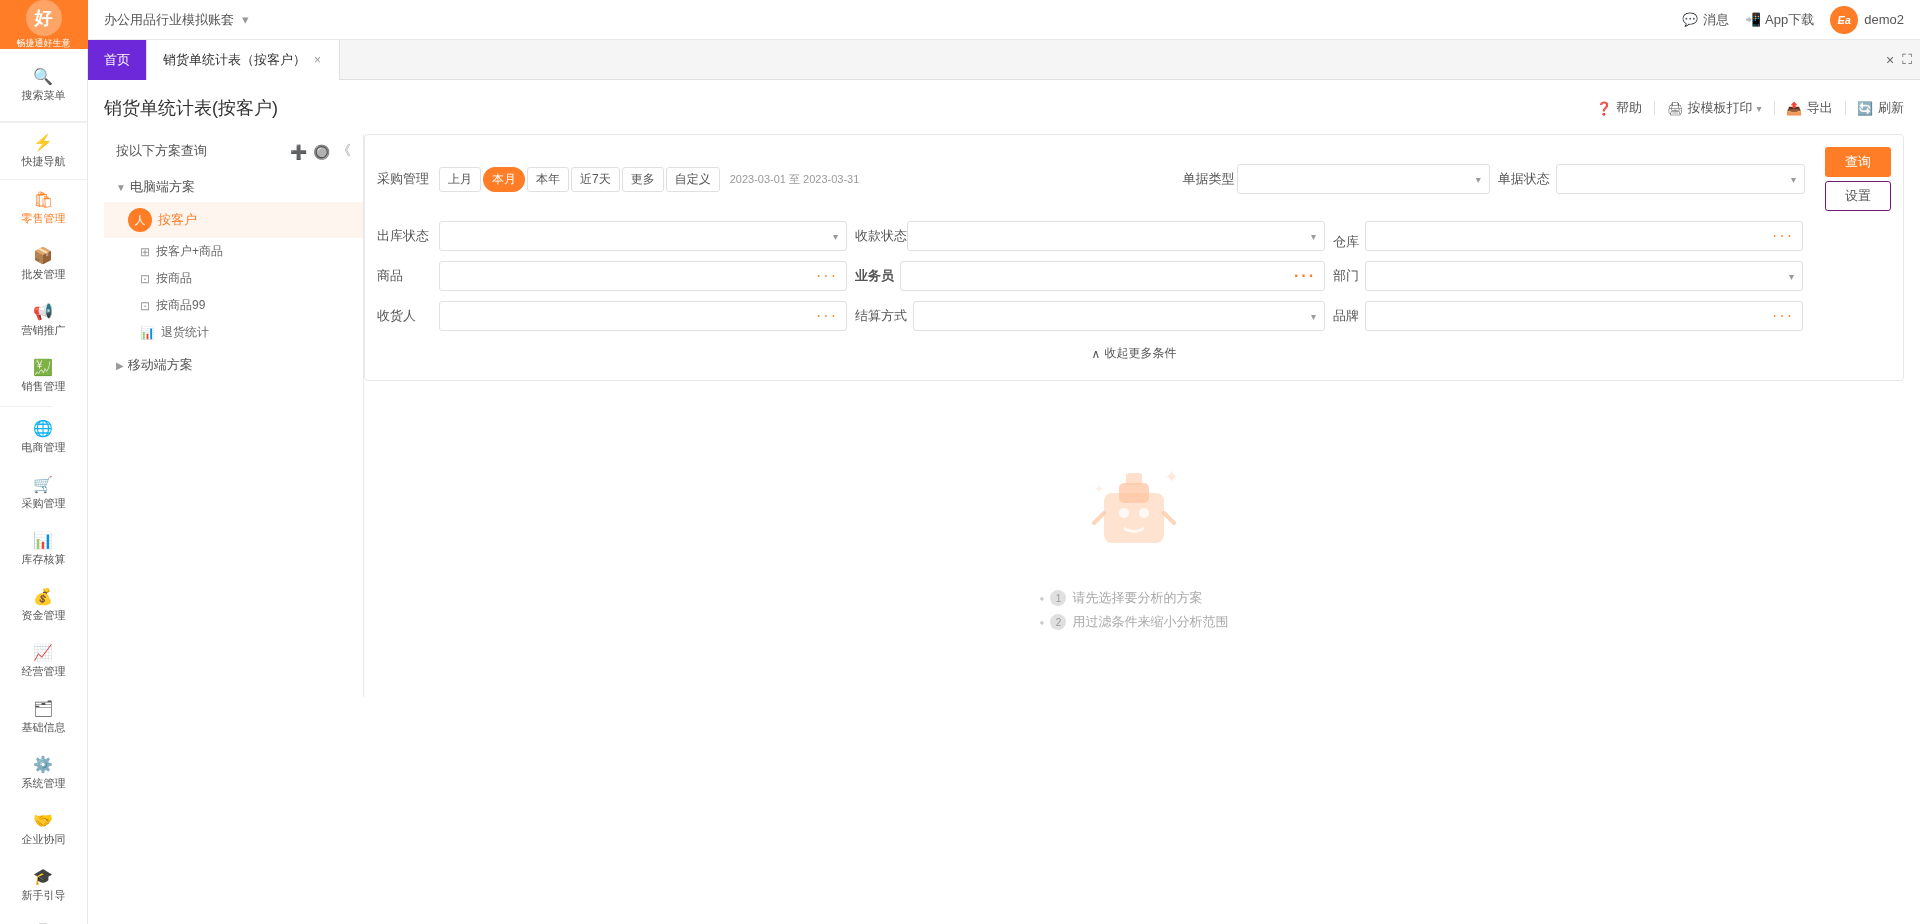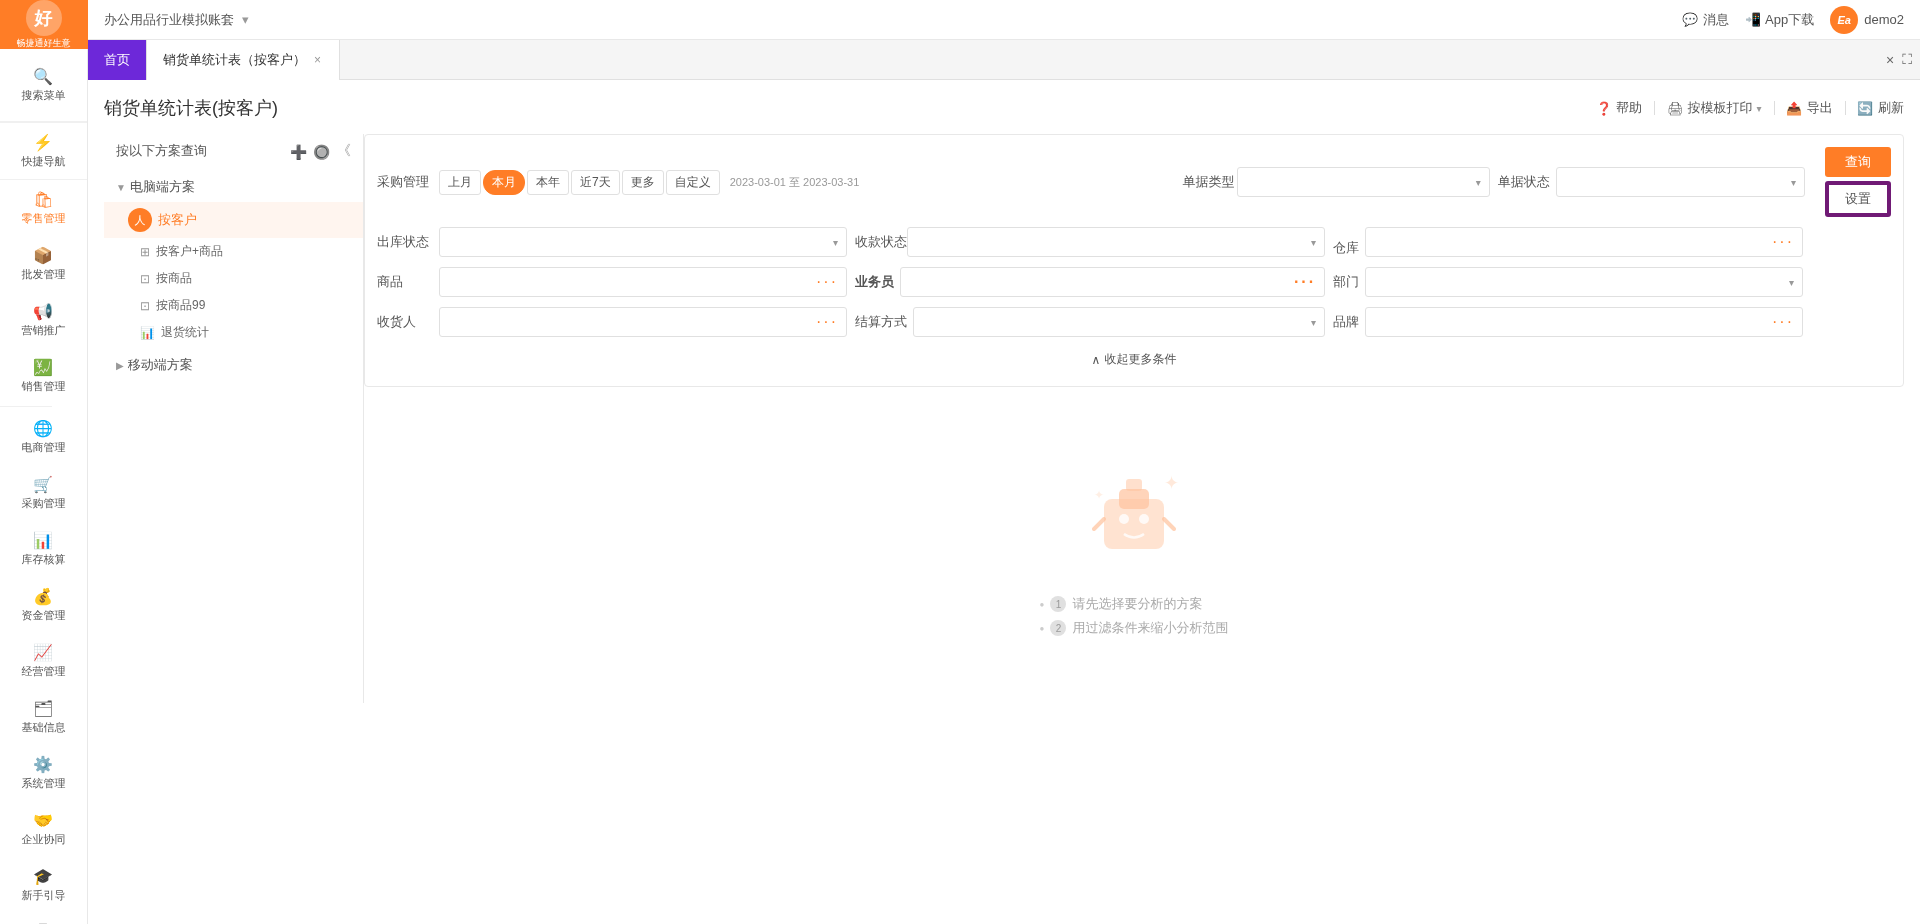--- a/index.html
+++ b/index.html
@@ -68,21 +68,21 @@
     .date-btn { padding: 3px 8px; border: 1px solid #e0e0e0; border-radius: 3px; font-size: 12px; color: #555; cursor: pointer; background: #fff; }
     .date-btn.active { background: #ff7d26; color: white; border-color: #ff7d26; border-radius: 12px; }
     .date-range { font-size: 11px; color: #999; margin-left: 4px; }
 
     
     .collapse-btn { display: flex; align-items: center; justify-content: center; gap: 4px; color: #555; font-size: 12px; cursor: pointer; padding: 6px; }
 
     
     .query-buttons { display: flex; flex-direction: column; gap: 4px; margin-left: 12px; }
     .btn-query { background: #ff7d26; color: white; border: none; border-radius: 3px; padding: 6px 20px; font-size: 13px; cursor: pointer; white-space: nowrap; }
-    .btn-settings { background: #fff; color: #555; border: 4px solid #701a75; border-radius: 3px; padding: 5px 16px; font-size: 13px; cursor: pointer; white-space: nowrap; }
+    .btn-settings { background: #fff; color: #555; border: 1px solid #701a75; border-radius: 3px; padding: 5px 16px; font-size: 13px; cursor: pointer; white-space: nowrap; }
 
     
     .empty-state { display: flex; flex-direction: column; align-items: center; justify-content: center; padding: 60px 0; color: #aaa; }
     .empty-tips { list-style: none; }
     .empty-tips li { display: flex; align-items: center; gap: 6px; font-size: 13px; color: #aaa; margin-bottom: 6px; }
     .empty-tips li::before { content: "●"; font-size: 8px; color: #ccc; }
 
     
     .active-circle { width: 24px; height: 24px; background: #ff7d26; border-radius: 50%; display: flex; align-items: center; justify-content: center; color: white; font-size: 11px; flex-shrink: 0; }
 

